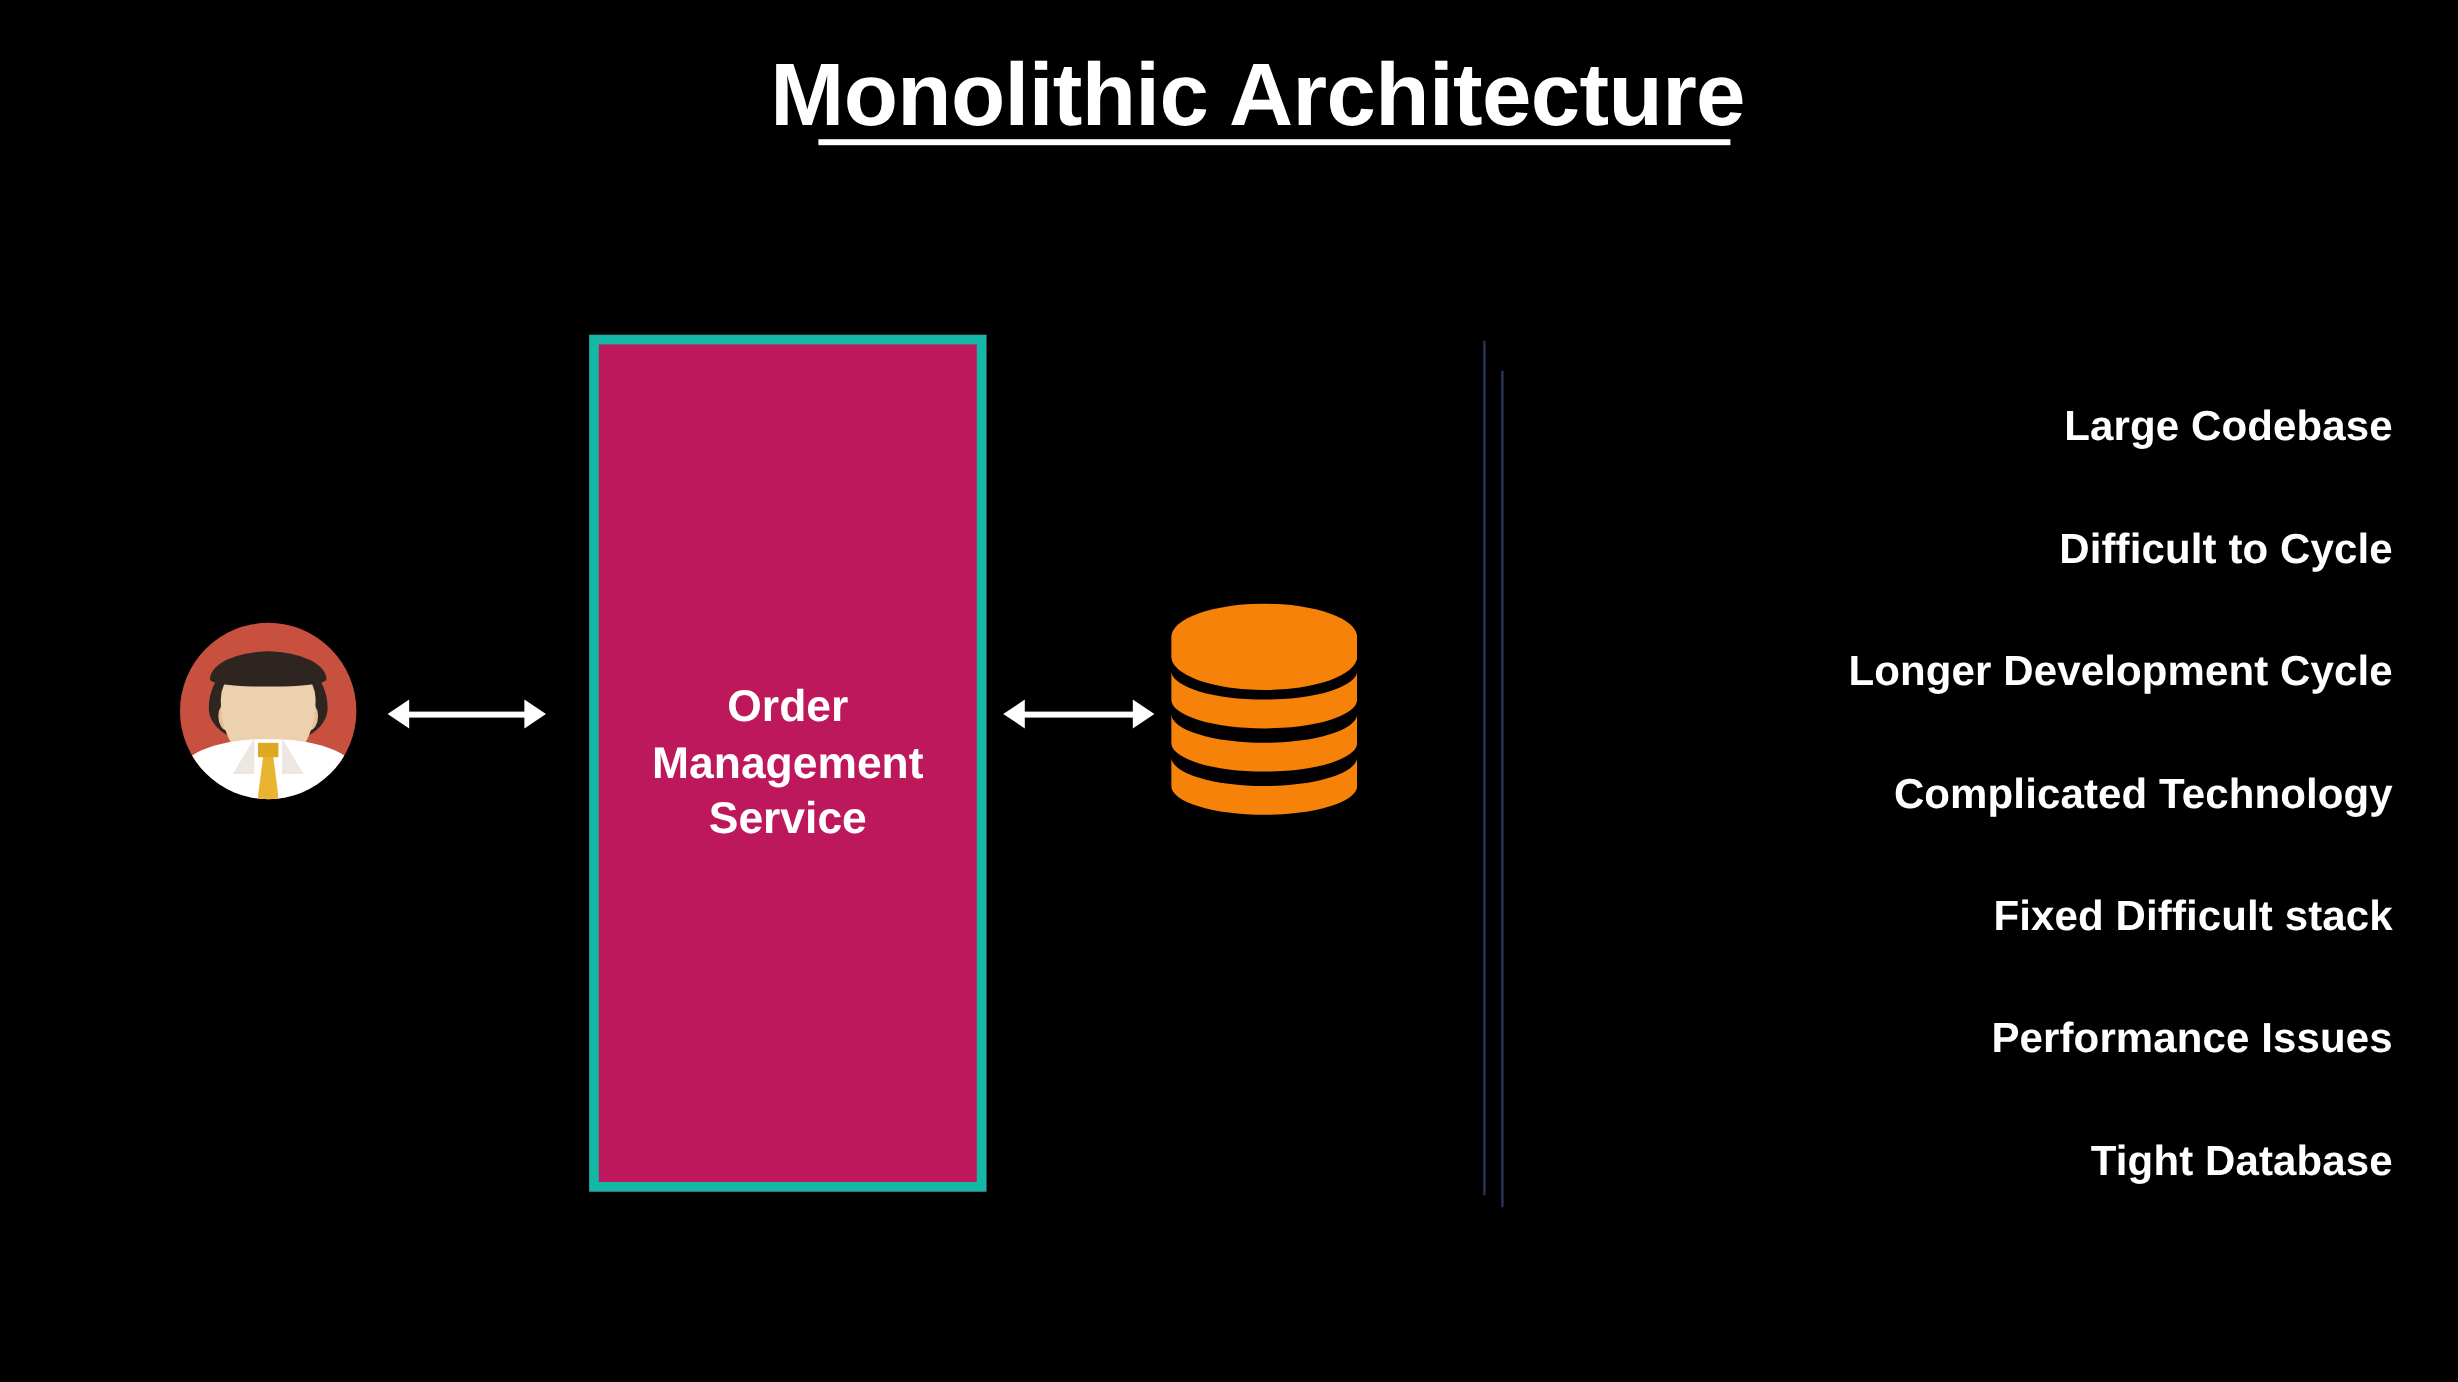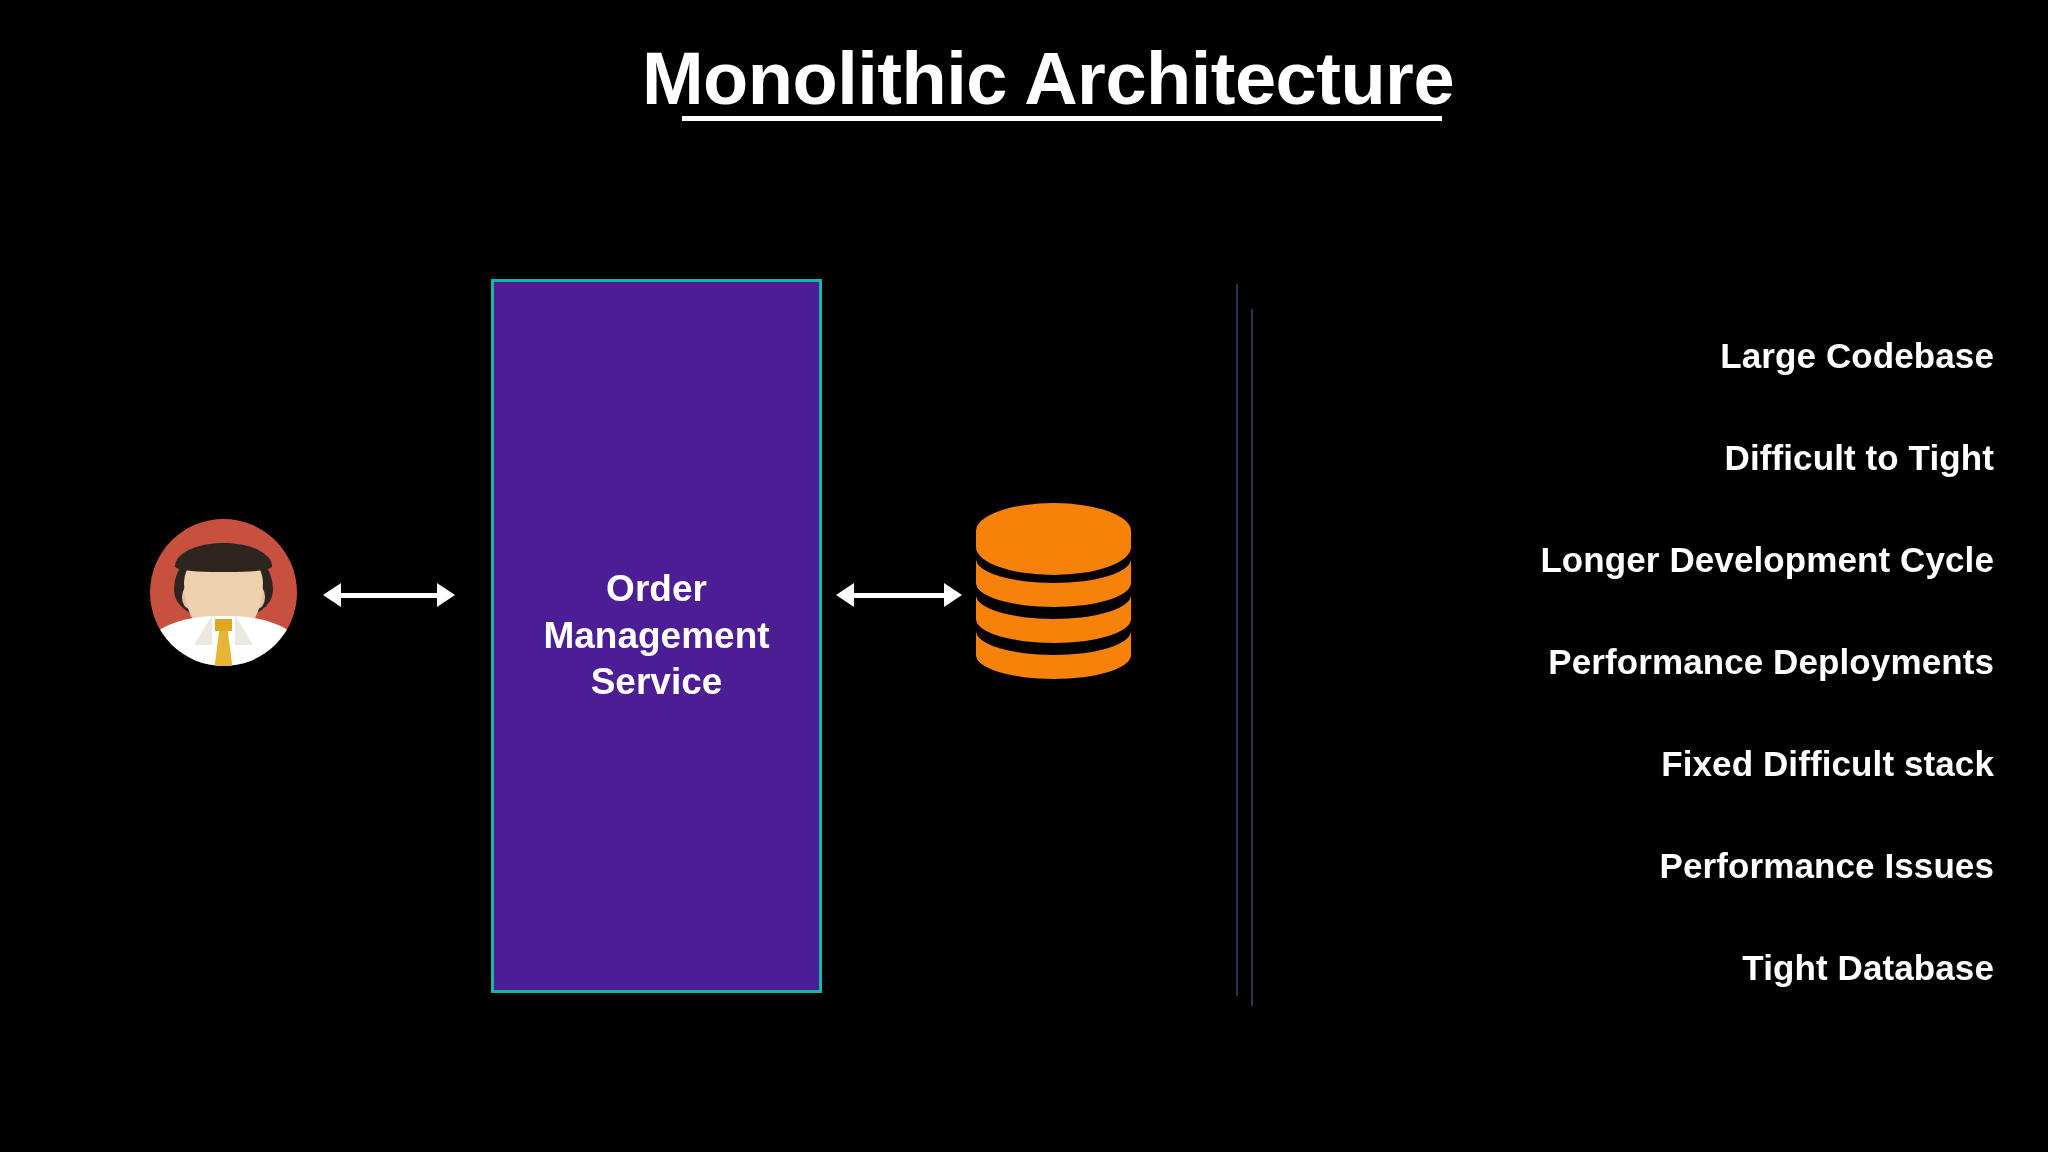--- a/index.html
+++ b/index.html
@@ -186,22 +186,22 @@
   #arrow-user-service { left: 299px; top: 579px; width: 132px; }
   #arrow-service-db   { left: 812px; top: 579px; width: 126px; }
 
   
   #monolith-box {
     position: absolute;
     left: 467px;
     top: 279px;
     width: 331px;
     height: 714px;
-    background: #4c1d95;
-    border: 3px solid #14b8a6;
+    background: #be185d;
+    border: 8px solid #14b8a6;
     box-sizing: border-box;
     display: flex;
     align-items: center;
     justify-content: center;
   }
   #monolith-label {
     color: #ffffff;
     font-size: 37px;
     font-weight: bold;
     line-height: 1.27;
@@ -311,21 +311,21 @@
         <path d="M0,128 A77.5,24 0 0,0 155,128 L155,152 A77.5,24 0 0,1 0,152 Z"></path>
       </g>
     </svg>
   </div>
 
   <div class="divider-line" id="divider-line-1"></div>
   <div class="divider-line" id="divider-line-2"></div>
 
   <div id="drawbacks-list">
     <div class="drawback-item">Large Codebase</div>
-    <div class="drawback-item">Difficult to Tight</div>
+    <div class="drawback-item">Difficult to Cycle</div>
     <div class="drawback-item">Longer Development Cycle</div>
-    <div class="drawback-item">Performance Deployments</div>
+    <div class="drawback-item">Complicated Technology</div>
     <div class="drawback-item">Fixed Difficult stack</div>
     <div class="drawback-item">Performance Issues</div>
     <div class="drawback-item">Tight Database</div>
   </div>
 
 </div>
 
 </body></html>

